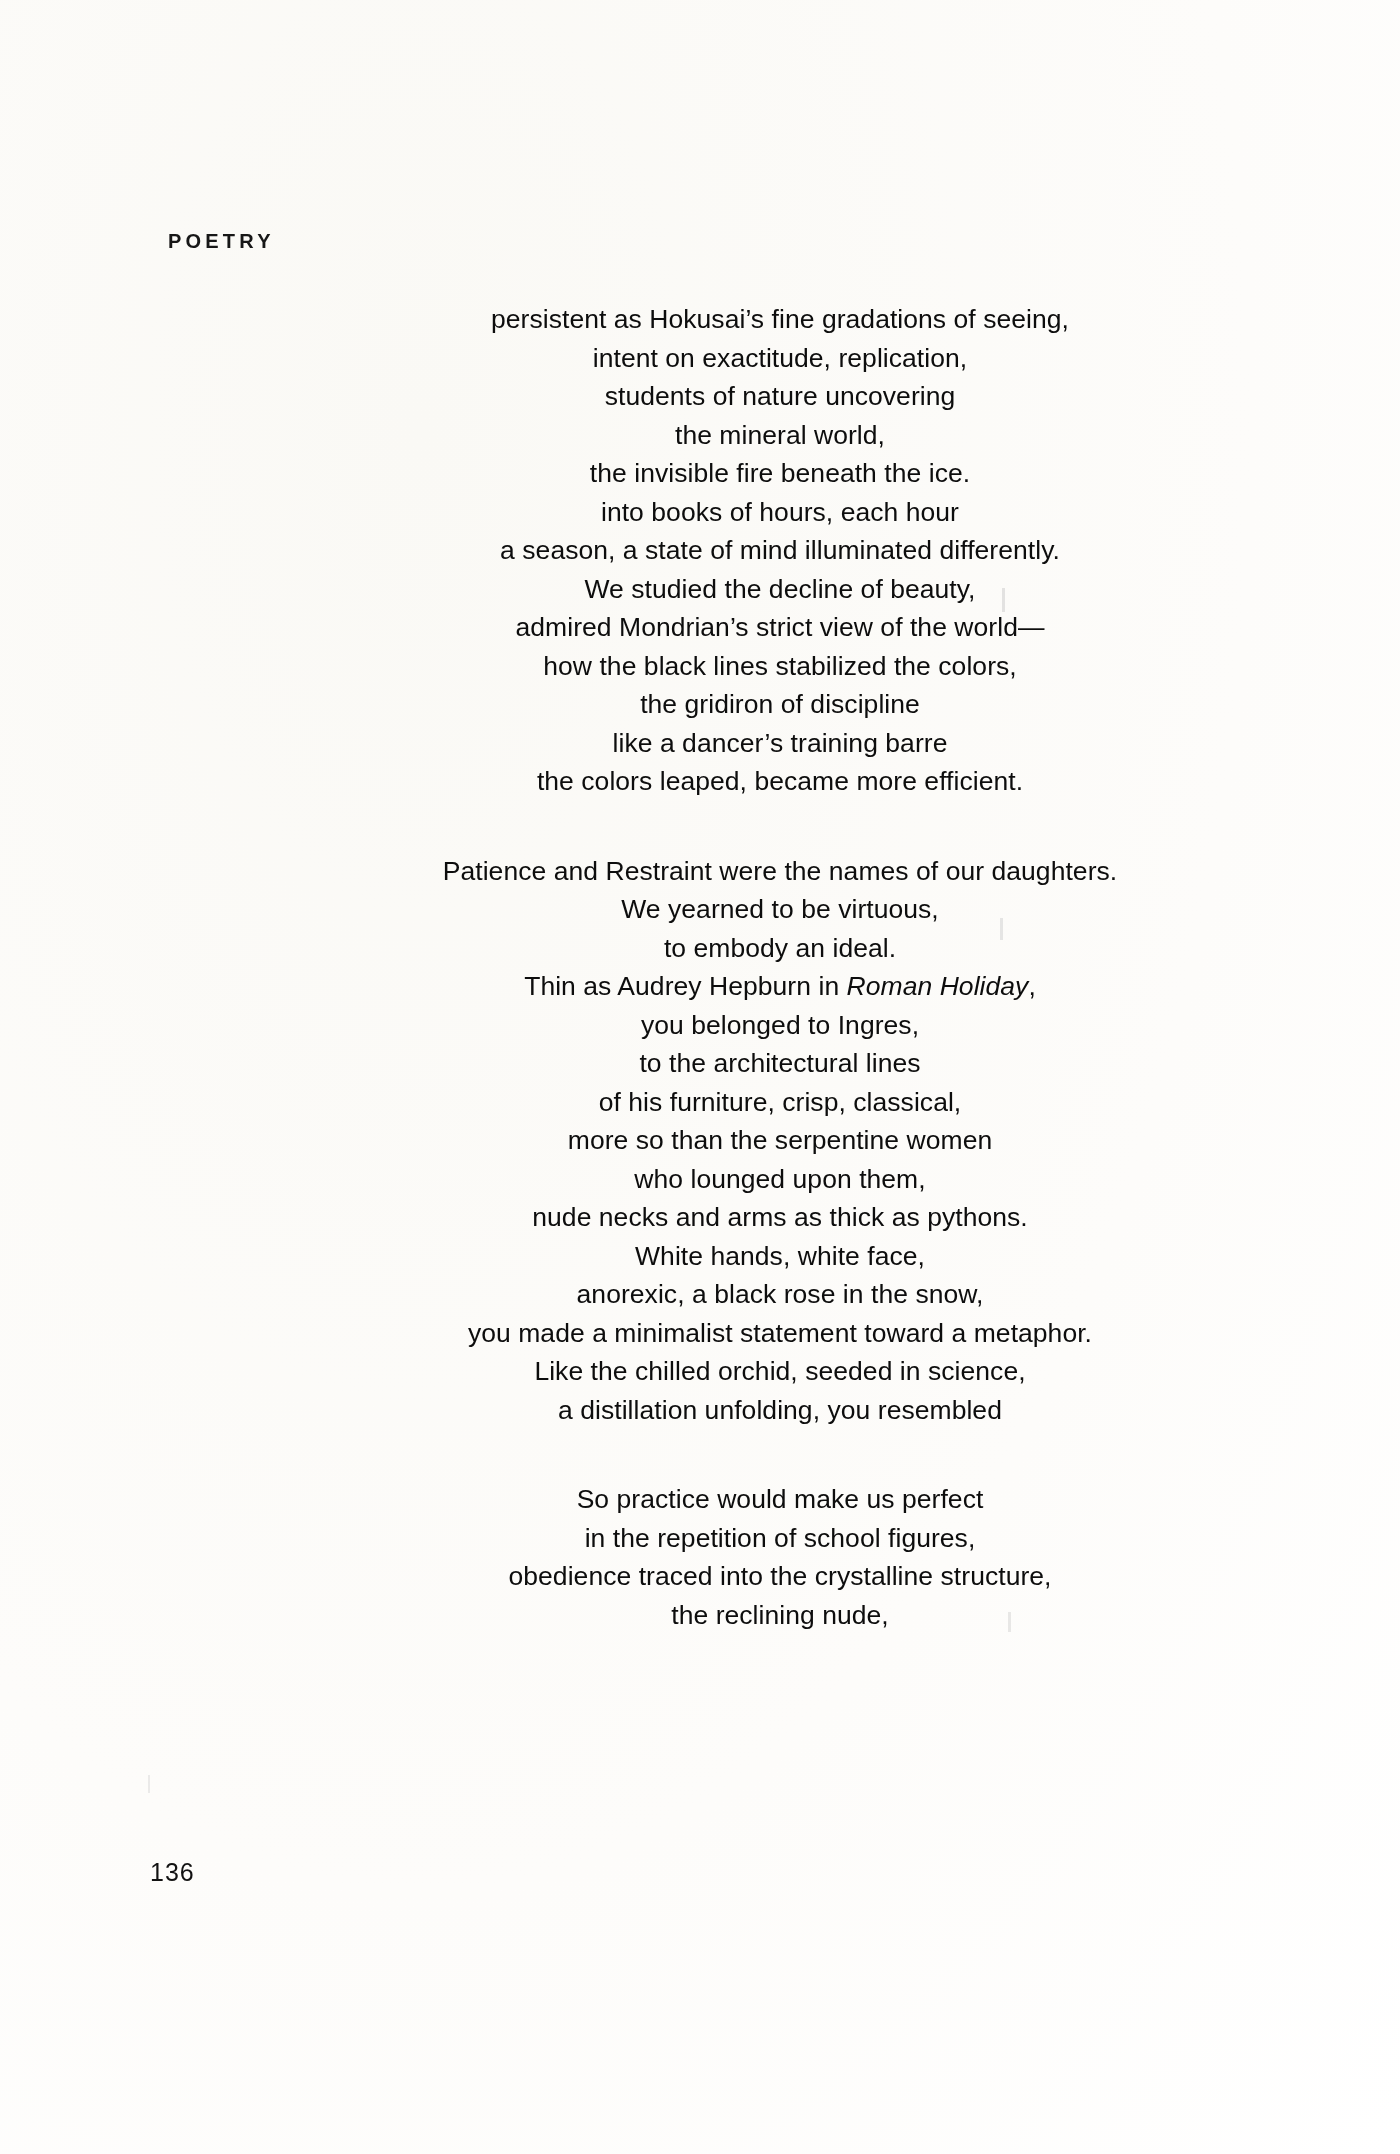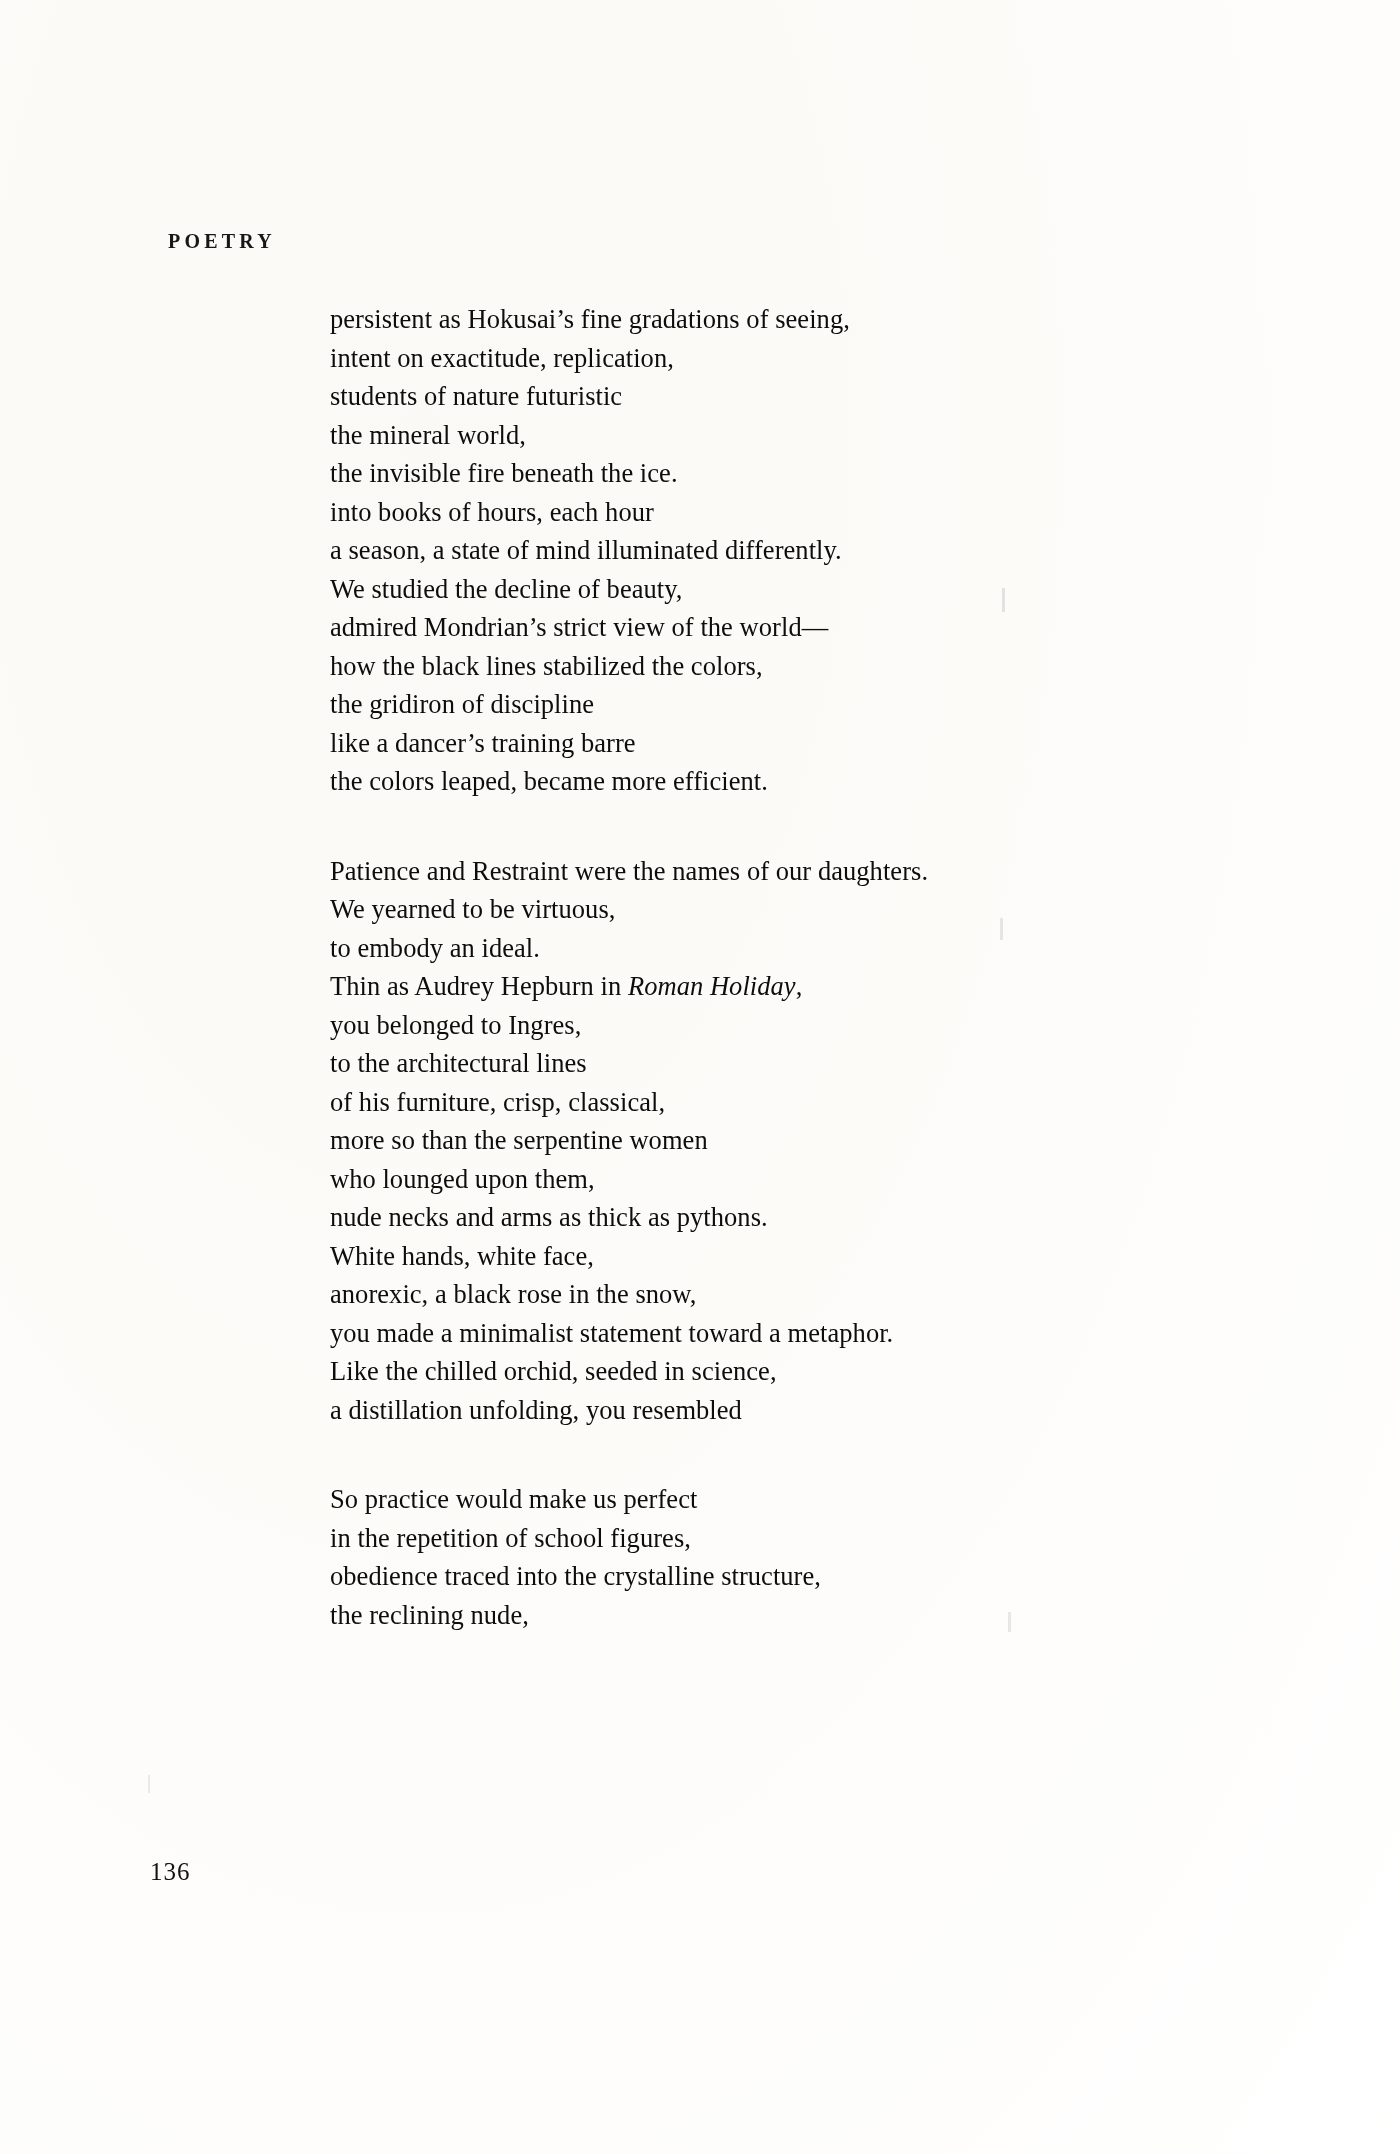--- a/index.html
+++ b/index.html
@@ -7,22 +7,23 @@
     padding: 0;
     background: #ffffff;
   }
 
   .page {
     position: relative;
     width: 1400px;
     height: 2154px;
     background: #0ea5e9;
     overflow: hidden;
-    font-family: Liberation Serif, serif;
+    font-family: Liberation Sans, sans-serif;
     color: #111111;
+    text-align: center;
   }
 
   
   .page::before {
     content: "";
     position: absolute;
     inset: 0;
     background:
       radial-gradient(ellipse at 30% 20%, rgba(250,249,245,1) 0%, rgba(253,252,250,1) 60%, rgba(255,255,255,1) 100%);
     pointer-events: none;
@@ -103,21 +104,21 @@
 
 <div class="page">
   <div class="content">
 
     <div class="running-head">POETRY</div>
 
     <div class="poem" id="poem-root">
         <div class="stanza">
           <div class="line">persistent as Hokusai’s fine gradations of seeing,</div>
           <div class="line">intent on exactitude, replication,</div>
-          <div class="line">students of nature futuristic</div>
+          <div class="line">students of nature uncovering</div>
           <div class="line">the mineral world,</div>
           <div class="line">the invisible fire beneath the ice.</div>
           <div class="line">into books of hours, each hour</div>
           <div class="line">a season, a state of mind illuminated differently.</div>
           <div class="line">We studied the decline of beauty,</div>
           <div class="line">admired Mondrian’s strict view of the world—</div>
           <div class="line">how the black lines stabilized the colors,</div>
           <div class="line">the gridiron of discipline</div>
           <div class="line">like a dancer’s training barre</div>
           <div class="line">the colors leaped, became more efficient.</div>

